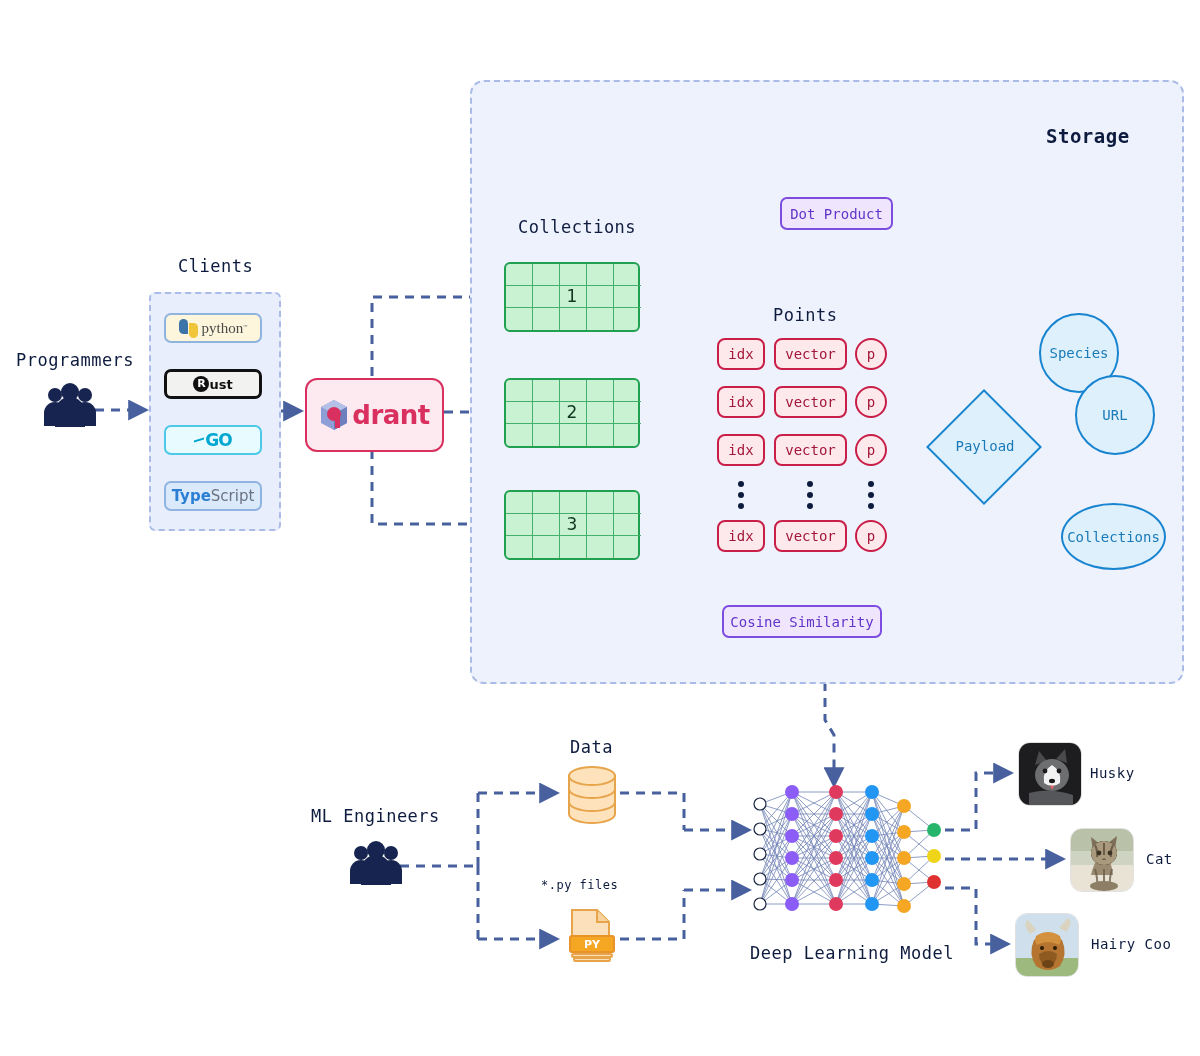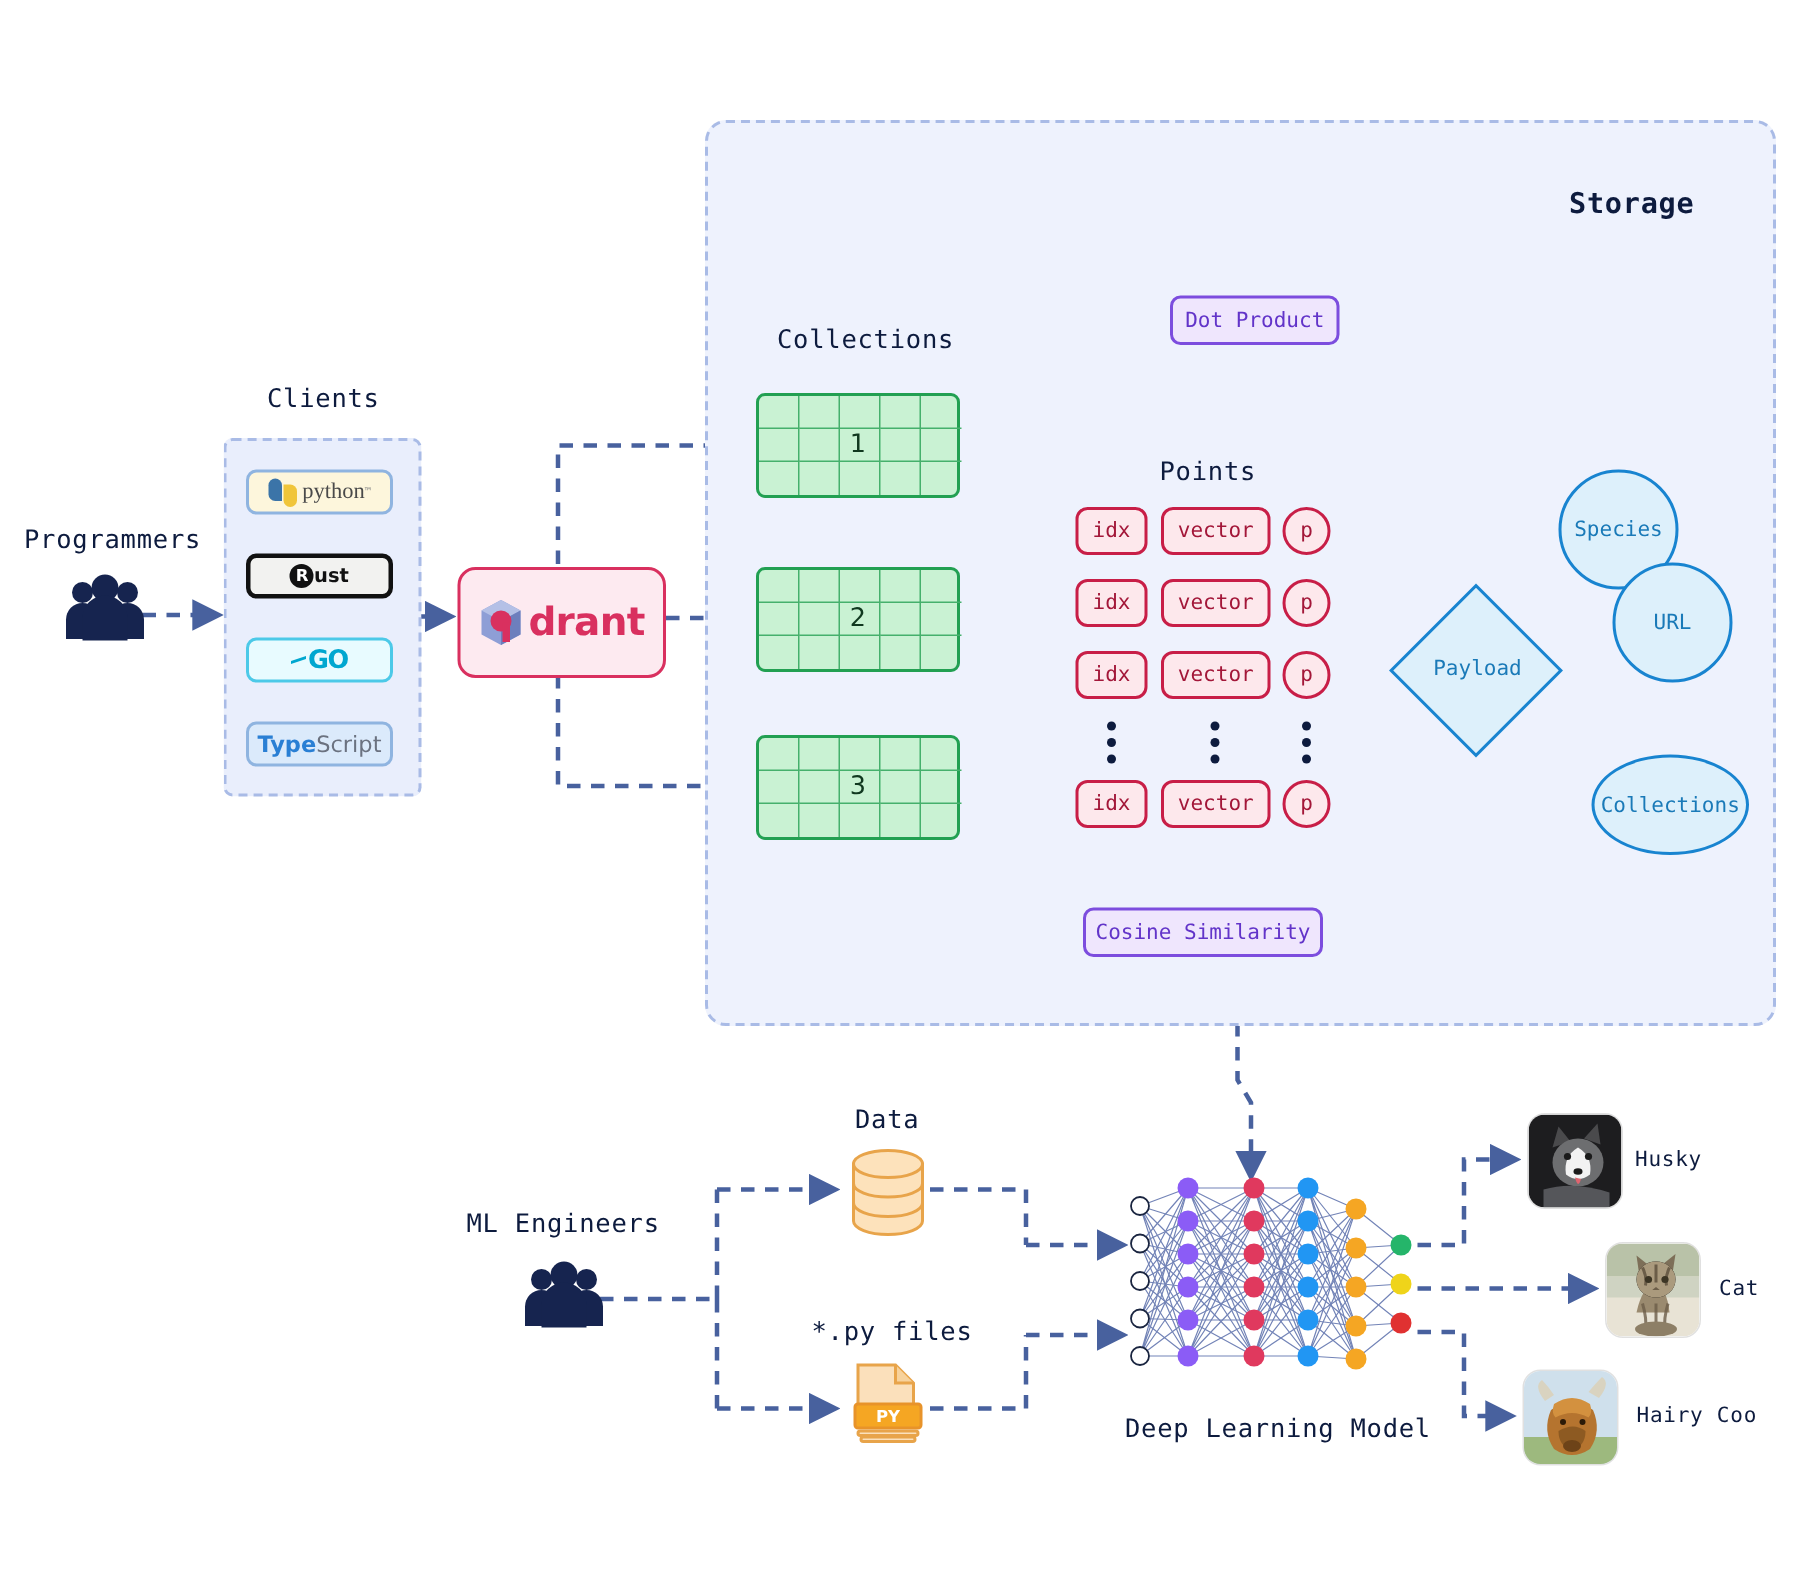--- a/index.html
+++ b/index.html
@@ -99,21 +99,21 @@
       display:flex;align-items:center;justify-content:center;color:#1a7ab8;font-size:14px;
       box-sizing:border-box;font-family:"DejaVu Sans Mono","Liberation Mono",monospace;}
   .attr-species{left:1039px;top:313px;width:80px;height:80px;}
   .attr-url{left:1075px;top:375px;width:80px;height:80px;}
   .attr-color{left:1089px;top:439px;width:80px;height:80px;}
   .attr-fluff{left:1061px;top:503px;width:105px;height:67px;}
 
   
   .ml-label{left:311px;top:806px;font-size:17px;}
   .data-label{left:570px;top:737px;font-size:17px;}
-  .py-label{left:541px;top:878px;font-size:17px;}
+  .py-label{left:541px;top:878px;font-size:12px;}
   .dlm-label{left:750px;top:943px;font-size:17px;}
 
   .db-cyl{position:absolute;left:567px;top:766px;width:50px;height:58px;}
   .pyfile{position:absolute;left:566px;top:908px;width:52px;height:54px;}
 
   .outimg{position:absolute;width:62px;height:62px;border-radius:12px;overflow:hidden;
       border:1px solid rgba(0,0,0,.12);}
   .out-husky{left:1018px;top:742px;}
   .out-cat{left:1070px;top:828px;}
   .out-coo{left:1015px;top:913px;}

